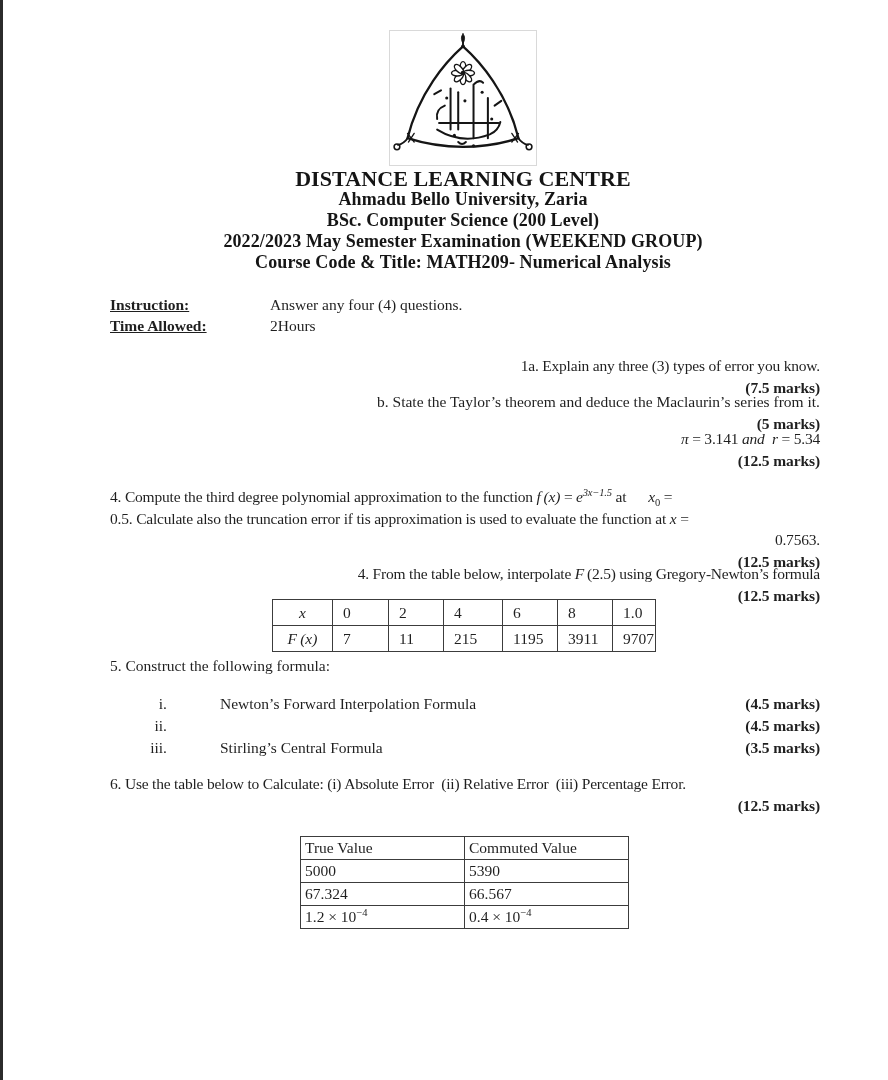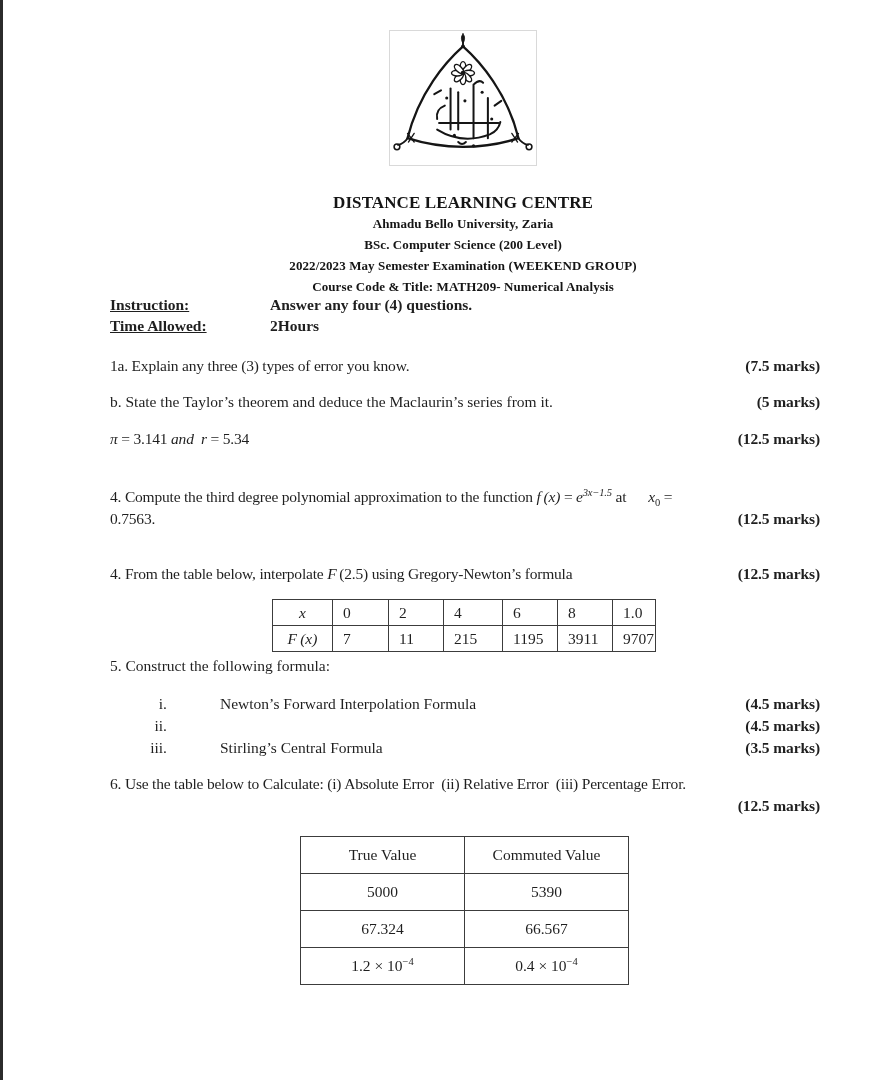--- a/index.html
+++ b/index.html
@@ -22,52 +22,52 @@
     width: 148px; height: 136px;
     border: 1px solid #d9d9d9;
     background: #fff;
   }
   .logo-box svg { width: 100%; height: 100%; }
   
   .header {
     position: absolute; left: 110px; top: 168px; width: 706px;
     text-align: center; font-weight: bold; color: #151515;
   }
-  .header .h-line { line-height: 21px; font-size: 13px; letter-spacing: 0.1px; }
-  .header .h-line.first { font-size: 17px; margin-top: 24px; }
+  .header .h-line { line-height: 21px; font-size: 18px; letter-spacing: 0.1px; }
+  .header .h-line.first { font-size: 22px; }
   
   .instr { position: absolute; left: 110px; top: 294px; width: 710px; }
   .instr-row { display: flex; line-height: 21px; }
   .ilabel {
     display: inline-block; width: 160px;
     font-weight: bold; text-decoration: underline;
   }
-  .ivalue { font-weight: bold; white-space: pre; }
+  .ivalue { font-weight: normal; white-space: pre; }
   
   .q { position: absolute; left: 110px; width: 710px; line-height: 21.5px; }
   .qline { white-space: pre; letter-spacing: -0.2px; }
-  .qflex { display: flex; justify-content: space-between; align-items: flex-end; }
+  .qflex { display: flex; justify-content: space-between; align-items: flex-end; flex-direction: column; }
   .marks { font-weight: bold; white-space: pre; letter-spacing: -0.1px; }
   .it { font-style: italic; }
   sup { font-size: 0.68em; line-height: 0; }
   sub { font-size: 0.68em; line-height: 0; }
   .marks-line { text-align: right; }
   
   .q5-item { display: flex; align-items: baseline; line-height: 22px; }
   .rnum { display: inline-block; width: 57px; text-align: right; white-space: pre; }
   .itext { margin-left: 53px; white-space: pre; }
   .q5-item .marks { margin-left: auto; }
   
   table { border-collapse: collapse; background: #fff; }
   td, th { border: 1px solid #3c3c3c; font-weight: normal; font-size: 15.5px; color: #1f1f1f; }
   .t1 { position: absolute; left: 272px; top: 599px; }
   .t1 td { height: 26px; text-align: left; padding-left: 10px; }
   .t1 td.lab { text-align: center; padding-left: 0; }
   .t2 { position: absolute; left: 300px; top: 836px; }
-  .t2 td { height: 37px; width: 164px; text-align: center; padding: 0 4px; }
+  .t2 td { height: 23px; width: 164px; padding: 0 4px; }
 </style>
 </head>
 <body>
 
 <div class="edge-strip"></div>
 
 <div class="logo-box">
   <svg viewBox="0 0 150 140">
     <g fill="none" stroke="#151515" stroke-width="2.4" stroke-linecap="round">
 
@@ -151,20 +151,21 @@
 
 <div class="q" style="top:428px">
   <div class="qflex">
     <span class="qline"><span class="it">π</span><span> = 3.141 </span><span class="it">and</span><span>  </span><span class="it">r</span><span> = 5.34</span></span>
     <span class="marks">(12.5 marks)</span>
   </div>
 </div>
 
 <div class="q" style="top:486px">
   <div class="qline"><span>4. Compute the third degree polynomial approximation to the function </span><span class="it">f (x)</span><span> = </span><span class="it">e</span><sup class="it">3x−1.5</sup><span> at      </span><span class="it">x</span><sub>0</sub><span> =</span></div>
+  <div class="qline"><span>0.5. Calculate also the truncation error if tis approximation is used to evaluate the function at </span><span class="it">x</span><span> =</span></div>
   <div class="qflex">
     <span class="qline"><span>0.7563.</span></span>
     <span class="marks">(12.5 marks)</span>
   </div>
 </div>
 
 <div class="q qflex" style="top:563px">
   <span class="qline"><span>4. From the table below, interpolate </span><span class="it">F</span><span> (2.5) using Gregory-Newton’s formula</span></span>
   <span class="marks">(12.5 marks)</span>
 </div>

